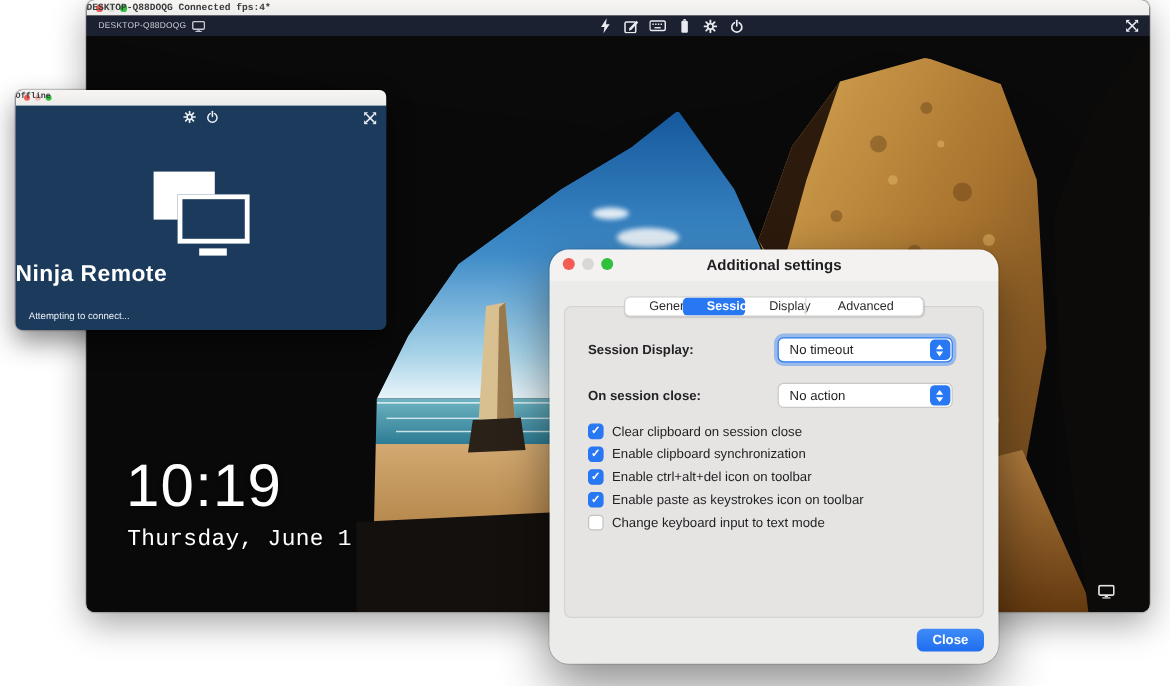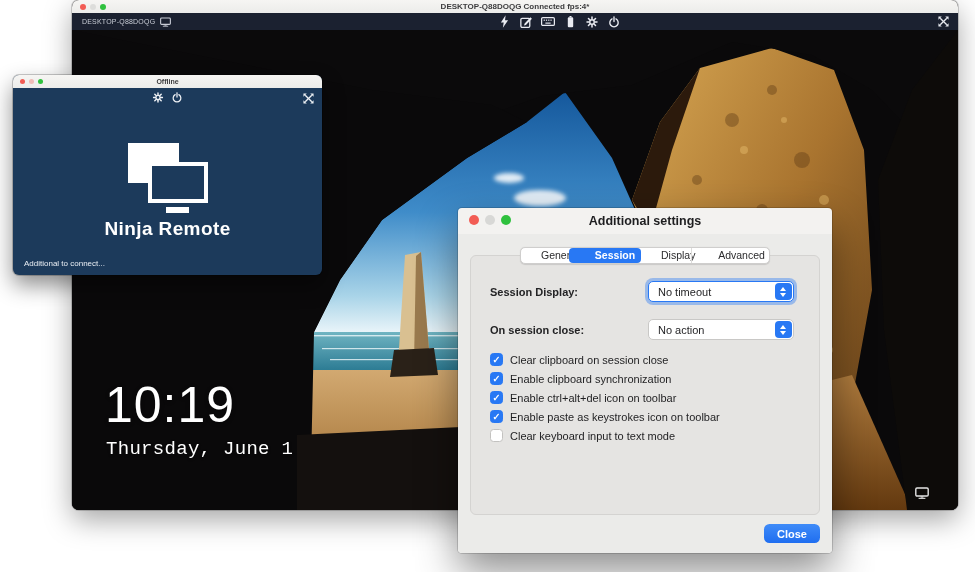--- a/index.html
+++ b/index.html
@@ -2,21 +2,21 @@
 <html><head>
 <meta charset="utf-8">
 <style>
   * { margin:0; padding:0; box-sizing:border-box; }
   html,body { width:975px; height:572px; background:#ffffff; font-family:"Liberation Sans", sans-serif; }
   .canvas { position:relative; width:975px; height:572px; overflow:hidden; }
 
   
   .dot { display:inline-block; border-radius:50%; }
   .titlebar { position:absolute; left:0; top:0; right:0; background:linear-gradient(#f6f5f3,#ececea); display:flex; align-items:center; }
-  .tb-title { position:absolute; left:0; right:0; text-align:center; color:#3c3c3e; font-weight:600; }
+  .tb-title { position:absolute; left:0; right:0; color:#3c3c3e; font-weight:600;font-family:Liberation Mono, monospace; }
   svg.ic { display:block; }
 
   
   .win-main { position:absolute; left:72px; top:0; width:886px; height:510px; border-radius:7px; overflow:hidden;
               background:#0a090a; box-shadow:0 0 0 1px rgba(0,0,0,.18), 0 10px 28px rgba(0,0,0,.35); }
   .win-main .titlebar { height:13px; }
   .win-main .lights { position:absolute; left:8px; top:3.5px; display:flex; gap:4px; }
   .win-main .lights .dot { width:6px; height:6px; }
   .win-main .tb-title { font-size:8px; line-height:13px; }
   .mtoolbar { position:absolute; left:0; top:13px; right:0; height:17px; background:#1b2130; display:flex; align-items:center; }
@@ -40,25 +40,25 @@
   .win-ninja .lights .dot { width:5px; height:5px; }
   .win-ninja .tb-title { font-size:7px; line-height:13px; }
   .ninja-toolbar { position:absolute; left:0; top:13px; right:0; height:26px; }
   .ninja-toolbar .pair { position:absolute; left:50%; transform:translateX(-50%); top:3px; display:flex; gap:7px; color:#eef1f5; }
   .ninja-toolbar .expand { position:absolute; right:8px; top:4px; color:#eef1f5; }
   .nbtn { background:none; border:none; padding:0; color:inherit; cursor:pointer; width:12px; height:12px; display:flex; align-items:center; justify-content:center; }
   .ninja-logo { position:absolute; left:115px; top:68px; width:80px; height:71px; }
   .logo-back { position:absolute; left:0; top:0; width:51px; height:40px; background:#fff; }
   .logo-front { position:absolute; left:20px; top:19px; width:60px; height:41px; background:#1c3a5b; border:4px solid #fff; }
   .logo-stand { position:absolute; left:38px; top:64px; width:23px; height:6px; background:#fff; }
-  .ninja-brand { position:absolute; left:0; right:0; top:143px; text-align:center; color:#fff; font-size:19px; font-weight:700; letter-spacing:.4px; }
+  .ninja-brand { position:absolute; left:0; right:0; top:143px; color:#fff; font-size:19px; font-weight:700; letter-spacing:.4px; }
   .ninja-status { position:absolute; left:11px; top:184px; color:#e9eef4; font-size:8px; }
 
   
-  .dialog { position:absolute; left:458px; top:208px; width:374px; height:345px; border-radius:4px;
+  .dialog { position:absolute; left:458px; top:208px; width:374px; height:345px; border-radius:16px;
             background:linear-gradient(#f3f2f0 0 26px, #ebebe9 26px); box-shadow:0 0 0 1px rgba(0,0,0,.15), 0 18px 42px rgba(0,0,0,.45); }
   .dialog .lights { position:absolute; left:11px; top:7px; display:flex; gap:6px; }
   .dialog .lights .dot { width:10px; height:10px; }
   .dialog-title { position:absolute; left:0; right:0; top:6px; text-align:center; font-size:12.5px; font-weight:700; color:#1e1e20; }
   .tab-panel { position:absolute; left:12px; top:47px; width:350px; height:260px; background:#e5e4e2; border:1px solid #d4d3d1; border-radius:6px; }
   .tabs { position:absolute; left:62px; top:39px; width:250px; height:17px; display:flex; background:#ffffff; border:1px solid #cfcecd; border-radius:5px; overflow:hidden; box-shadow:0 .5px 1px rgba(0,0,0,.12); }
   .tab { flex:none; border:none; background:none; font-size:10.5px; font-weight:500; color:#2b2b2d; cursor:pointer; line-height:15px;
          border-left:1px solid #dddcda; font-family:inherit;padding-left:20px; }
   .tab:first-child { border-left:none; }
   .tab.active { background:#2878f4; color:#fff; font-weight:600; border-radius:4px; border-left:none; }
@@ -315,36 +315,36 @@
             <use href="#i-expand"></use>
           </svg>
         </button>
     </div>
     <div class="ninja-logo">
       <div class="logo-back"></div>
       <div class="logo-front"></div>
       <div class="logo-stand"></div>
     </div>
     <div class="ninja-brand">Ninja Remote</div>
-    <div class="ninja-status">Additional to connect...</div>
+    <div class="ninja-status">Attempting to connect...</div>
   </div>
 
   <div class="dialog">
     <span class="lights">
       <span class="dot" style="background:#f25c54"></span>
       <span class="dot" style="background:#d8d8d6"></span>
       <span class="dot" style="background:#2fc13e"></span>
     </span>
     <div class="dialog-title">Additional settings</div>
 
     <div class="tab-panel"></div>
 
     <div class="tabs">
       <button class="tab" style="width:48px">General</button>
-      <button class="tab active" style="width:72px">Session</button>
+      <button class="tab active" style="width:52px">Session</button>
       <button class="tab" style="width:50px">Display</button>
       <button class="tab" style="width:80px">Advanced</button>
     </div>
 
     <span class="field-label" style="left:32px; top:78px">Session Display:</span>
     <div class="dropdown focused" style="top:73px">
       <span class="dd-value">No timeout</span>
       <span class="stepper">
           <span class="up"></span>
           <span class="down"></span>
@@ -371,19 +371,19 @@
     <div class="cb-row" style="top:182px">
       <span class="cb checked"></span>
       <span class="cb-label">Enable ctrl+alt+del icon on toolbar</span>
     </div>
     <div class="cb-row" style="top:201px">
       <span class="cb checked"></span>
       <span class="cb-label">Enable paste as keystrokes icon on toolbar</span>
     </div>
     <div class="cb-row" style="top:220px">
       <span class="cb"></span>
-      <span class="cb-label">Clear keyboard input to text mode</span>
+      <span class="cb-label">Change keyboard input to text mode</span>
     </div>
 
     <button class="close-btn">Close</button>
   </div>
 
 </div>
 
 </body></html>

